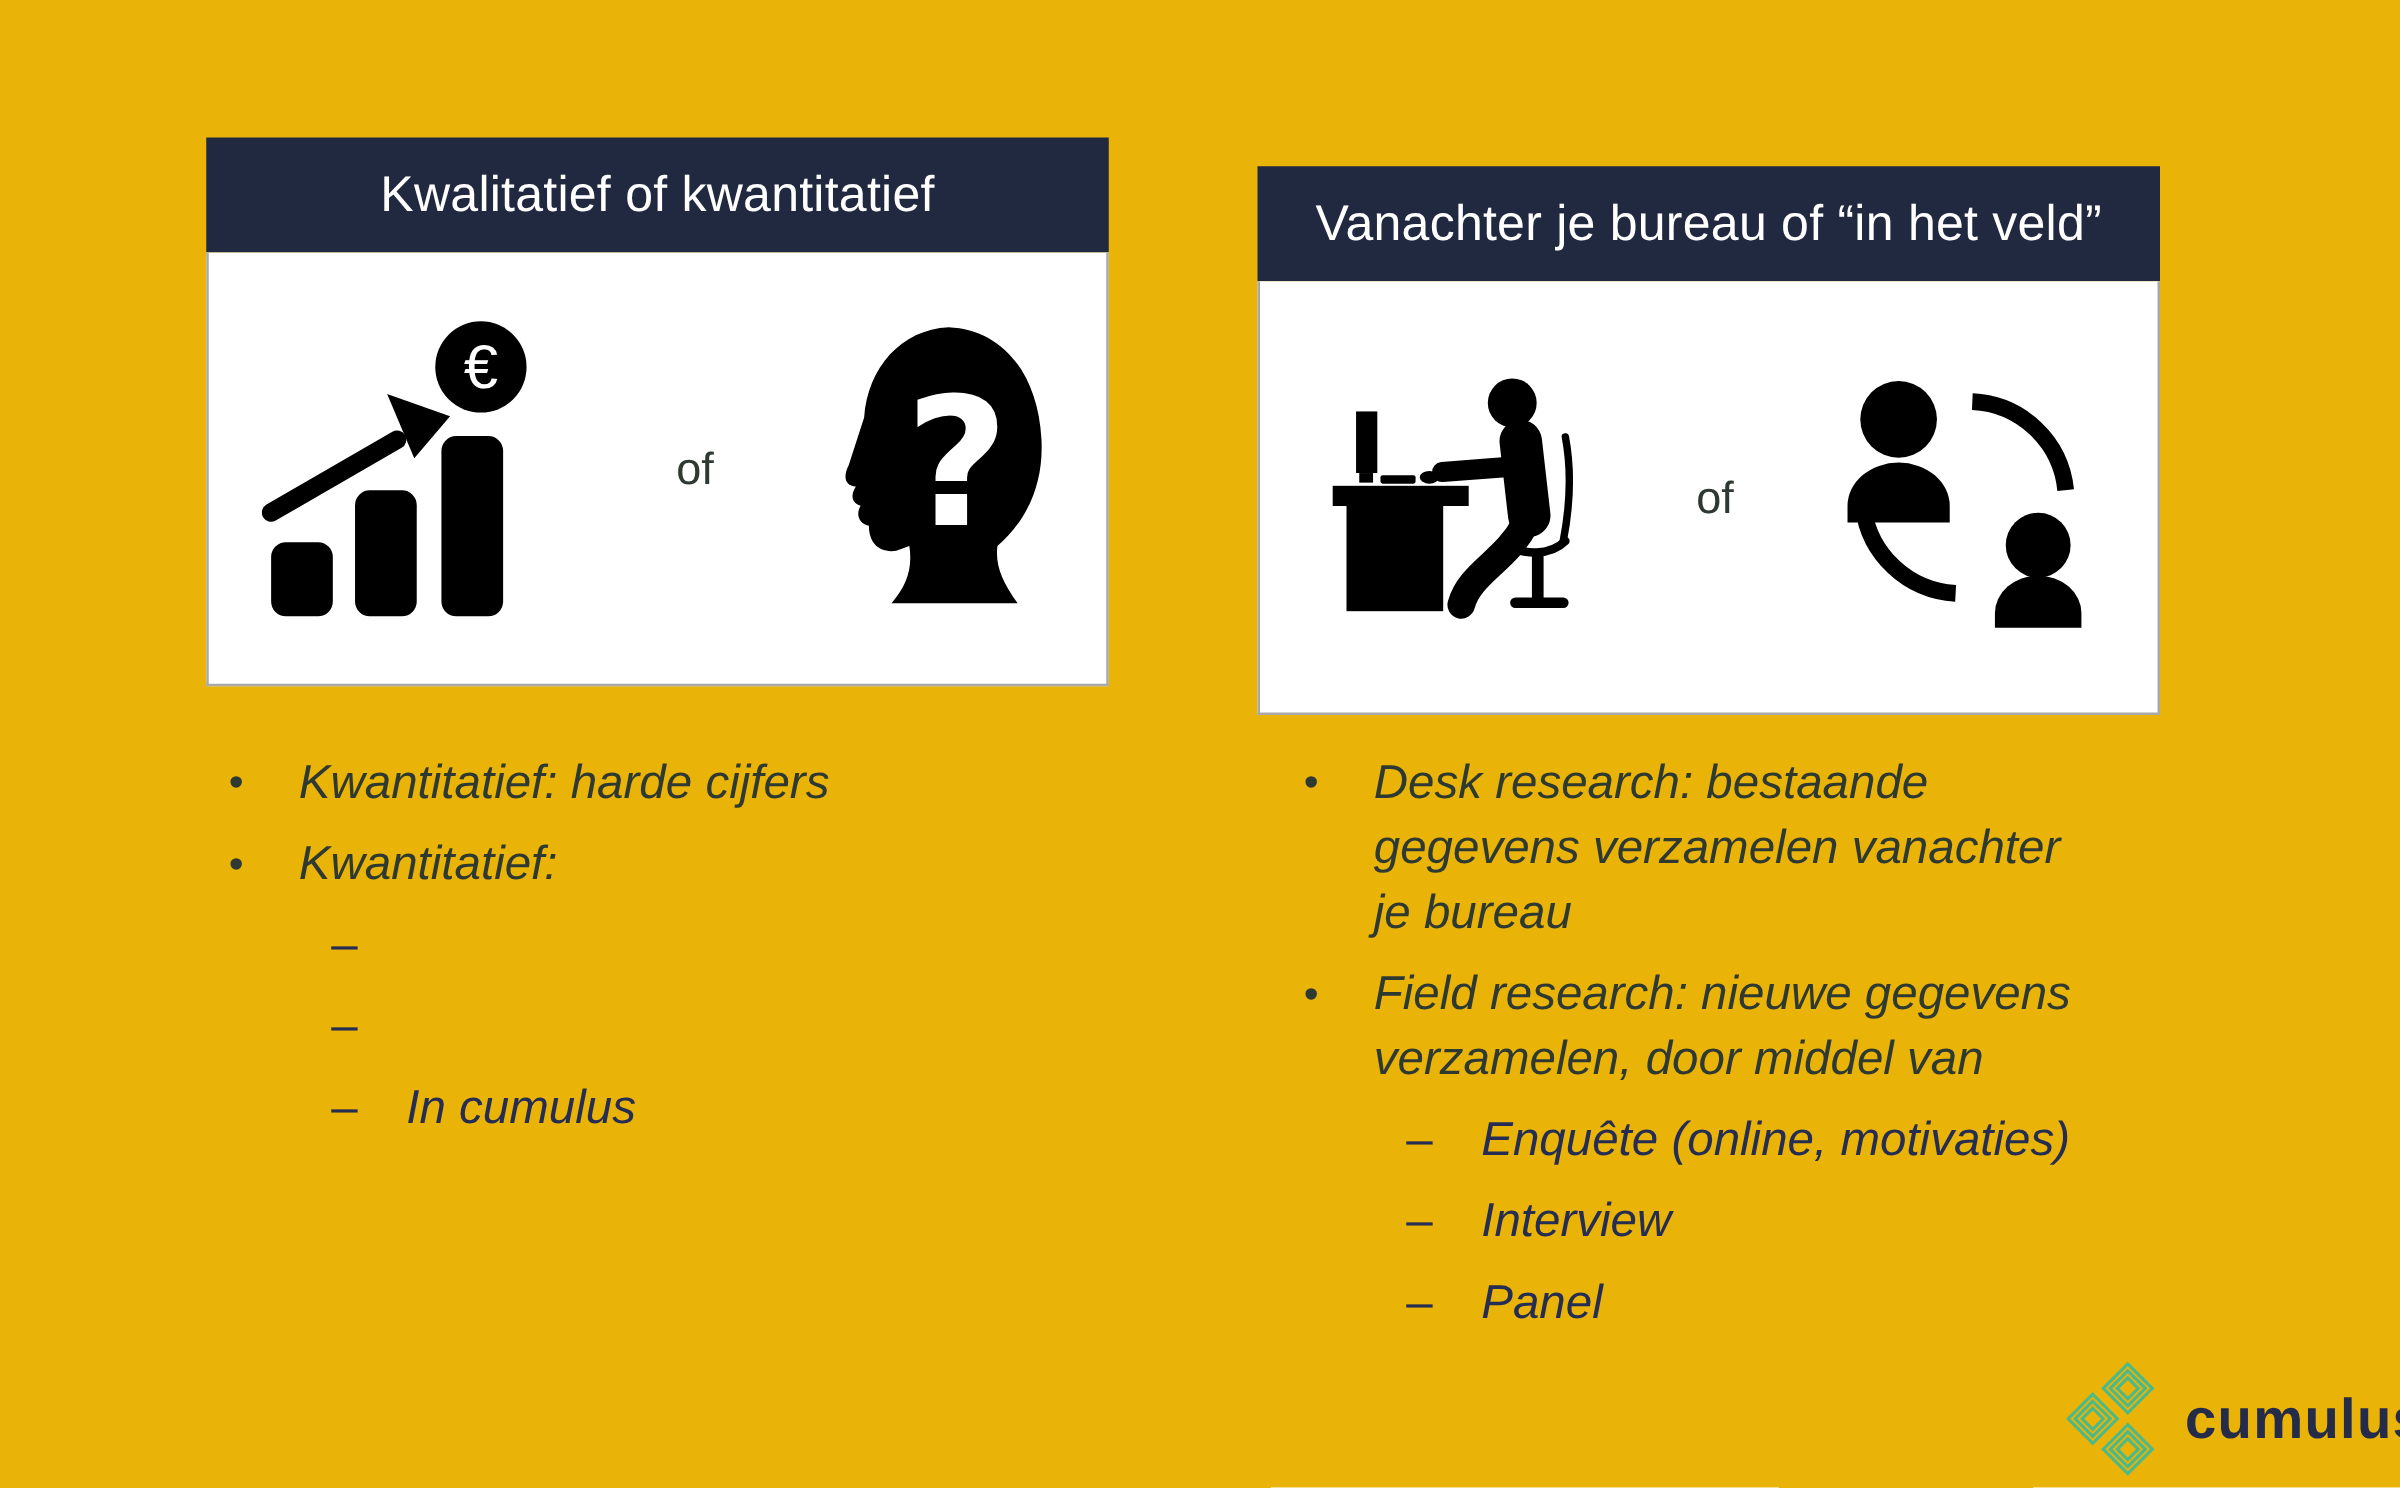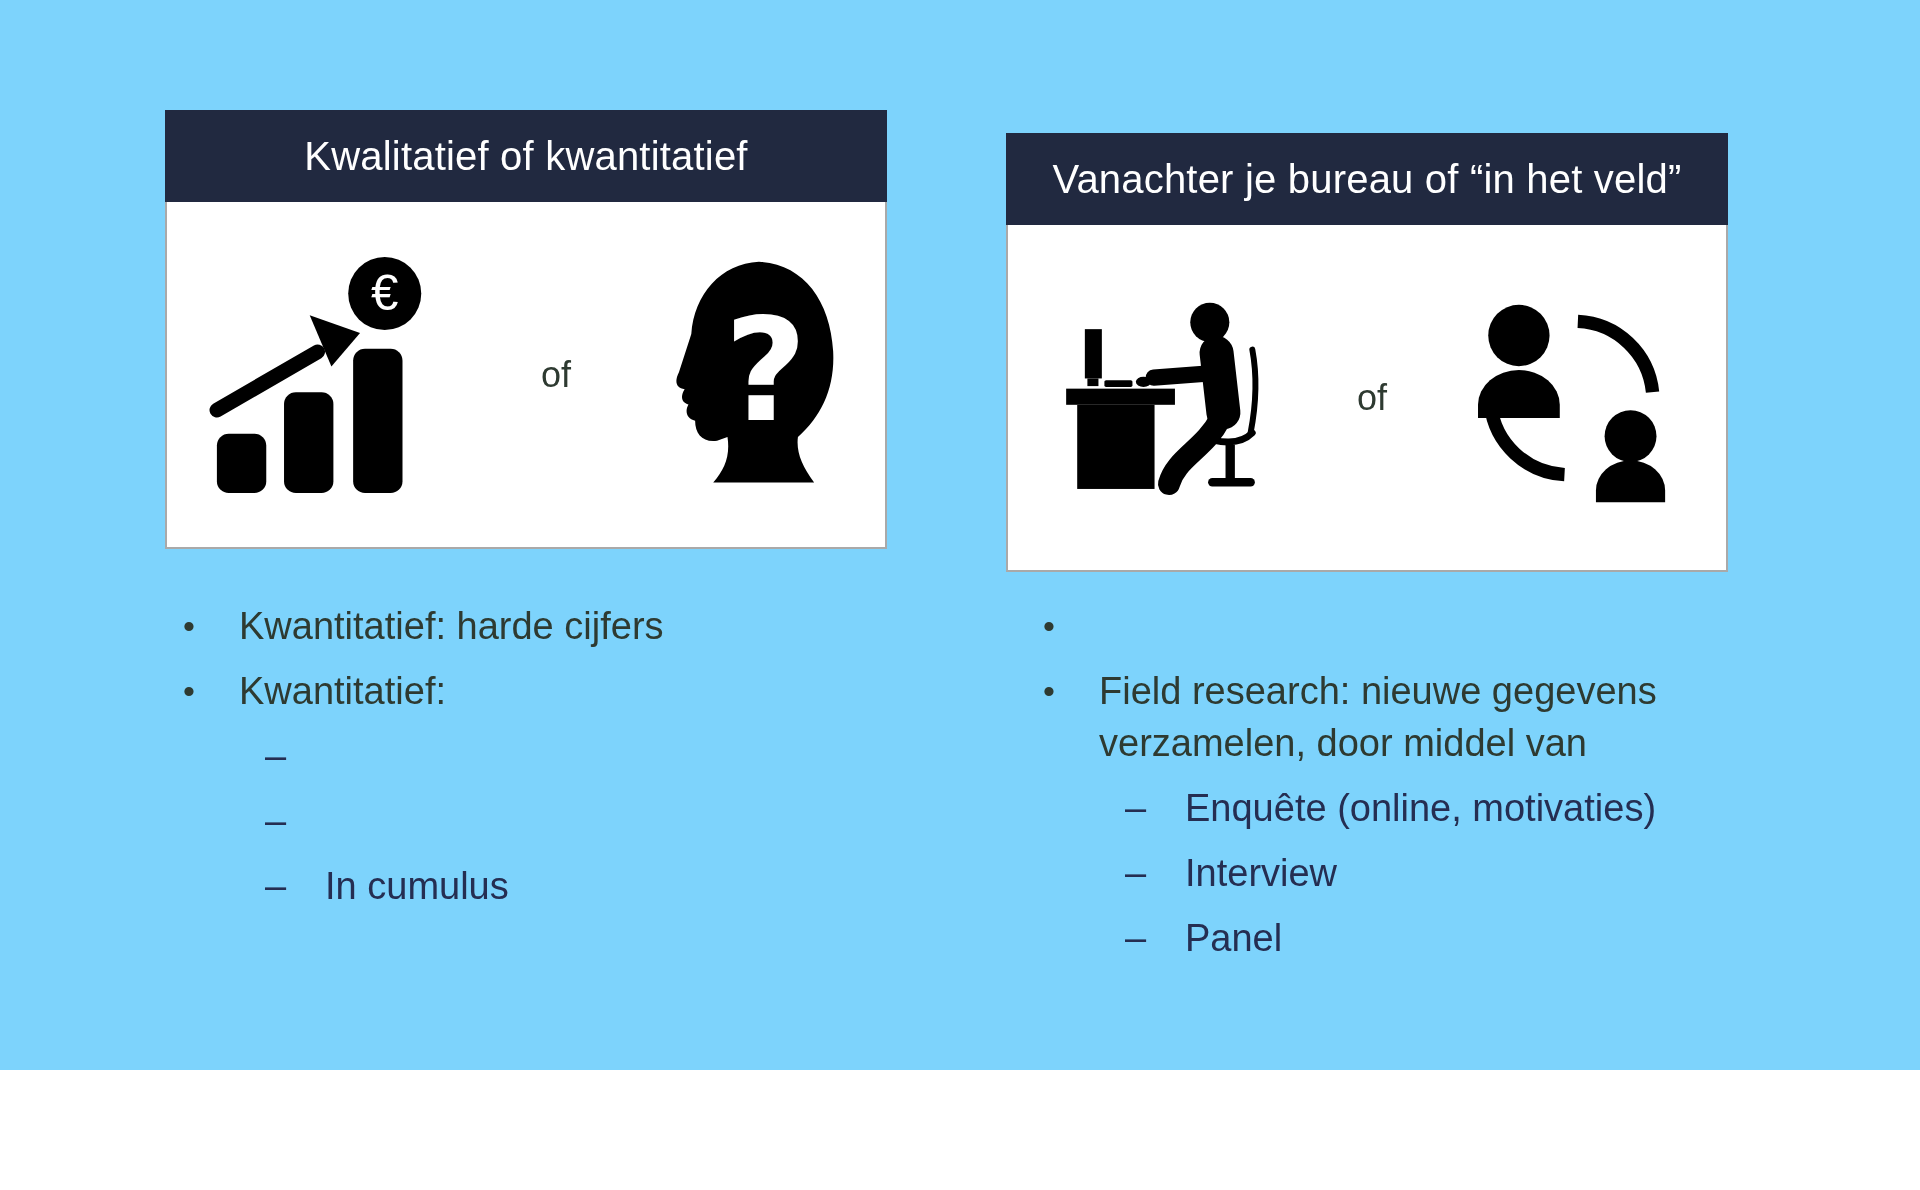--- a/index.html
+++ b/index.html
@@ -1,17 +1,17 @@
 <!DOCTYPE html>
 <html><head>
 <meta charset="utf-8">
 <style>
   html,body{margin:0;padding:0;background:#fff;}
   .slide{
-    position:relative;width:1920px;height:1070px;background:#7dd3fc;overflow:hidden;
+    position:relative;width:1920px;height:1190px;background:#eab308;overflow:hidden;
     font-family:"Liberation Sans",sans-serif;color:#2e3a31;
   }
   .panel{position:absolute;top:110px;width:722px;}
   .panel.left{left:165px;}
   .panel.right{left:1006px;margin-top:23px;}
   .panel-header{
     height:92px;background:#212940;color:#ffffff;display:flex;align-items:center;justify-content:center;
     font-size:40px;letter-spacing:.2px;
   }
   .panel-body{
@@ -20,21 +20,21 @@
   }
   .of-label{font-size:36px;color:#2e3a31;}
   .bullets{position:absolute;top:600px;font-size:38px;line-height:52px;}
   .bullets.left{left:183px;width:700px;}
   .bullets.right{left:1043px;width:720px;}
   .b-item{display:flex;margin-bottom:13px;}
   .b-item.lvl1{color:#2e3a31;}
   .b-item.lvl1 .marker{width:56px;flex:none;font-size:34px;}
   .b-item.lvl2{color:#252e52;margin-left:82px;}
   .b-item.lvl2 .marker{width:60px;flex:none;}
-  .b-item .txt{white-space:pre-line;}
+  .b-item .txt{white-space:pre-line;font-style:italic;}
   .logo{position:absolute;left:1648px;top:1086px;display:flex;align-items:center;gap:14px;}
   .logo-word{font-size:45px;font-weight:bold;color:#252c49;letter-spacing:1px;}
   svg{display:block;}
 </style>
 </head>
 <body>
 
 <div class="slide">
 
   <section class="panel left">
@@ -117,20 +117,23 @@
         <span class="marker">–</span>
       </div>
       <div class="b-item lvl2">
         <span class="marker">–</span>
         <span class="txt">In cumulus</span>
       </div>
     </div>
   <div class="bullets right">
       <div class="b-item lvl1">
         <span class="marker">•</span>
+        <span class="txt">Desk research: bestaande
+gegevens verzamelen vanachter
+je bureau</span>
       </div>
       <div class="b-item lvl1">
         <span class="marker">•</span>
         <span class="txt">Field research: nieuwe gegevens
 verzamelen, door middel van</span>
       </div>
       <div class="b-item lvl2">
         <span class="marker">–</span>
         <span class="txt">Enquête (online, motivaties)</span>
       </div>

